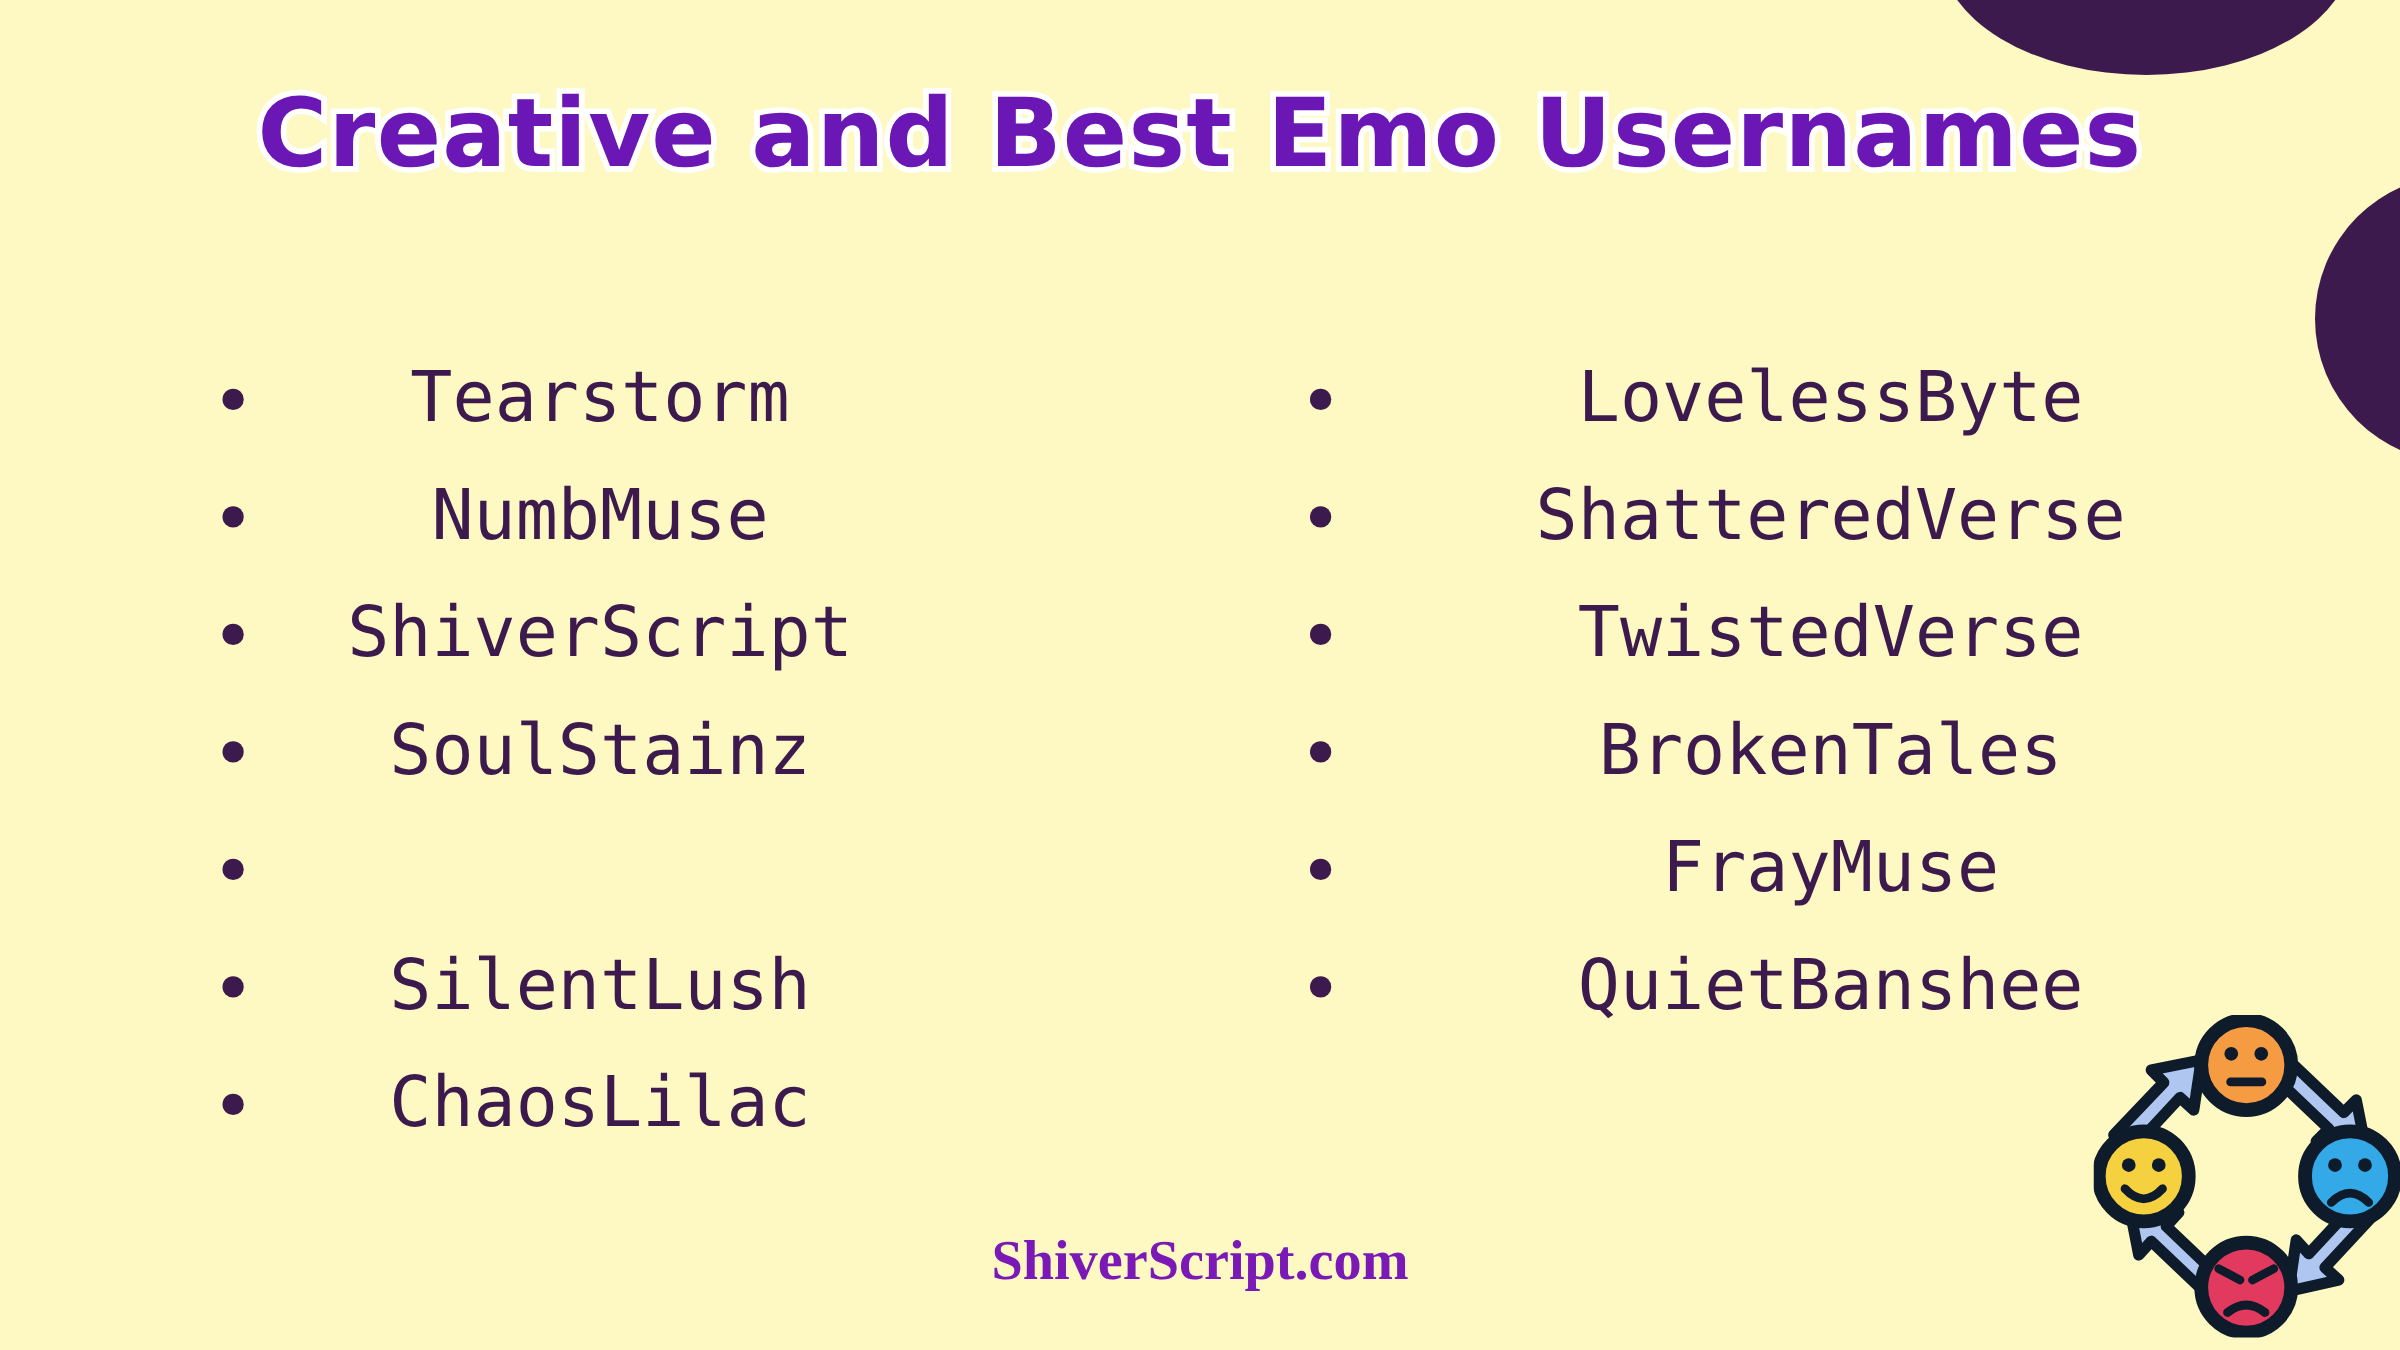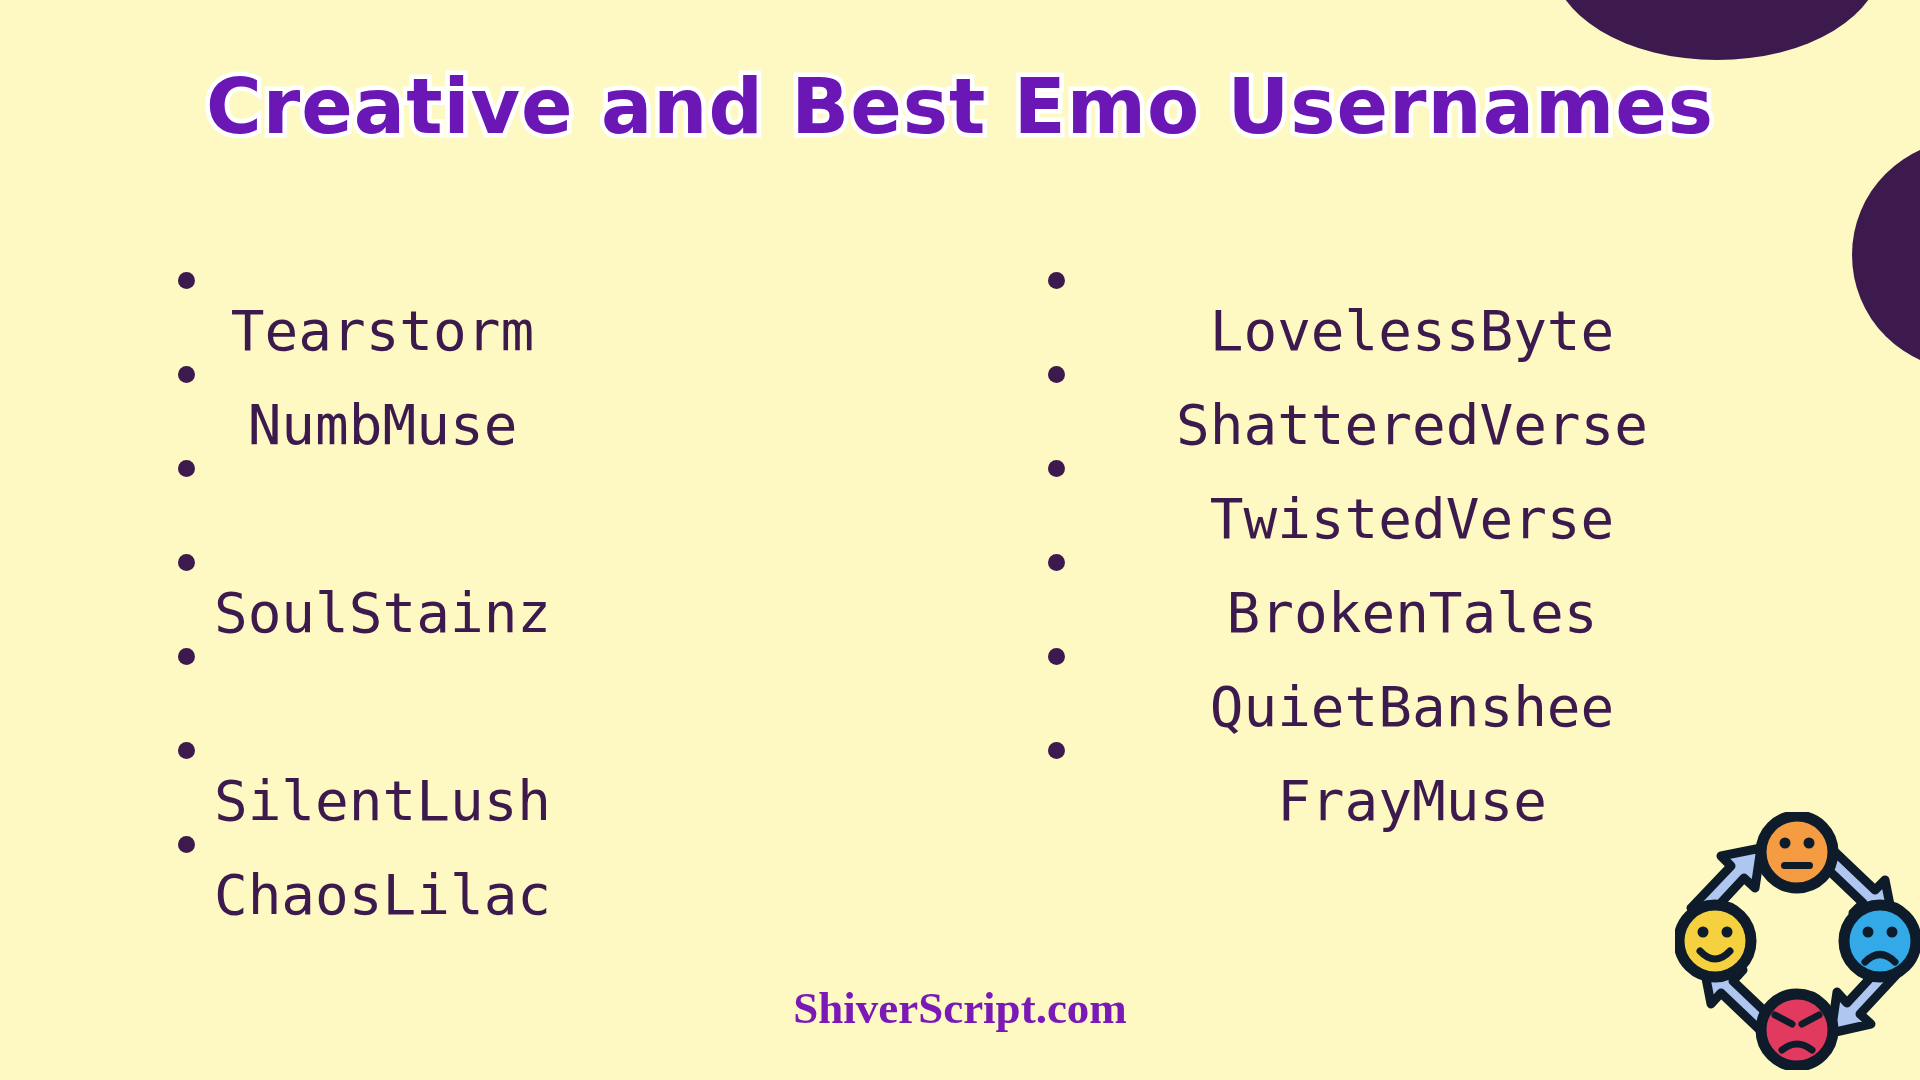--- a/index.html
+++ b/index.html
@@ -76,23 +76,23 @@
   .column {
     width: 960px;
     display: flex;
     flex-direction: column;
     list-style: none;
     margin: 0;
     padding: 0;
   }
   .list-item {
     display: flex;
-    flex-direction: column;
+    flex-direction: row;
+    align-items: center;
     height: 94px;
-    gap: 14px;
   }
   .bullet {
     flex: 0 0 auto;
     width: 17px;
     height: 17px;
     border-radius: 50%;
     background: #3d1a4d;
   }
   .col-left .bullet { margin-left: 178px; }
   .col-right .bullet { margin-left: 88px; }
@@ -152,20 +152,21 @@
       <li class="list-item">
         <span class="bullet"></span>
         <span class="name">Tearstorm</span>
       </li>
       <li class="list-item">
         <span class="bullet"></span>
         <span class="name">NumbMuse</span>
       </li>
       <li class="list-item">
         <span class="bullet"></span>
+        <span class="name">ShiverScript</span>
       </li>
       <li class="list-item">
         <span class="bullet"></span>
         <span class="name">SoulStainz</span>
       </li>
       <li class="list-item">
         <span class="bullet"></span>
       </li>
       <li class="list-item">
         <span class="bullet"></span>
@@ -189,25 +190,25 @@
       <li class="list-item">
         <span class="bullet"></span>
         <span class="name">TwistedVerse</span>
       </li>
       <li class="list-item">
         <span class="bullet"></span>
         <span class="name">BrokenTales</span>
       </li>
       <li class="list-item">
         <span class="bullet"></span>
+        <span class="name">FrayMuse</span>
+      </li>
+      <li class="list-item">
+        <span class="bullet"></span>
         <span class="name">QuietBanshee</span>
-      </li>
-      <li class="list-item">
-        <span class="bullet"></span>
-        <span class="name">FrayMuse</span>
       </li>
     </ul>
 
   </div>
 
   <div id="footer">
     <span id="site-credit">ShiverScript.com</span>
   </div>
 
   <div id="emoji-cycle">

